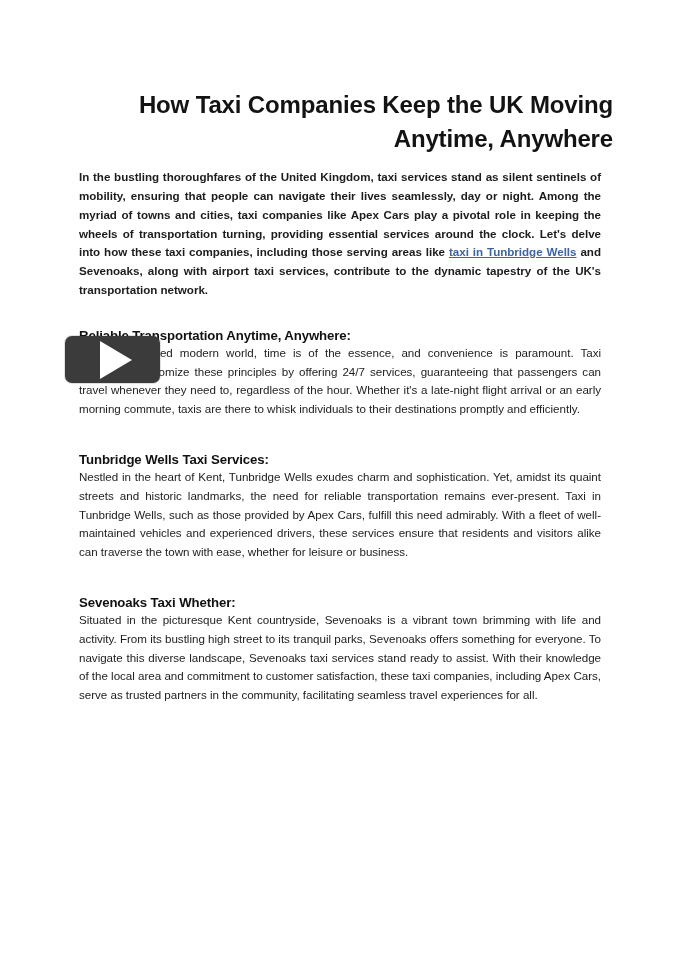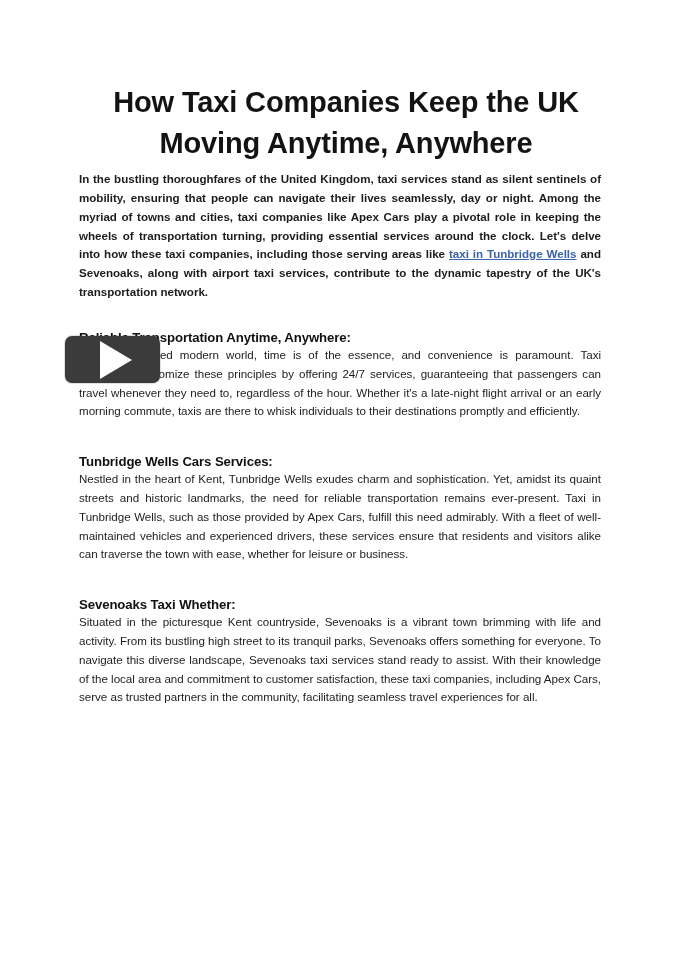--- a/index.html
+++ b/index.html
@@ -25,27 +25,27 @@
   }
 
   .content {
     position: absolute;
     left: 79px;
     top: 0;
     width: 522px;
   }
 
   .doc-title {
-    font-size: 29px;
+    font-size: 24px;
     font-weight: bold;
     line-height: 1.42;
-    text-align: center;
+    text-align: right;
     color: #131313;
     letter-spacing: -0.15px;
-    margin: 6px;
+    margin: 12px;
     padding-top: 76px;
     width: 100%;
   }
 
   .section-heading {
     font-size: 13.2px;
     font-weight: bold;
     color: #111111;
     letter-spacing: -0.1px;
     margin: 0;
@@ -107,21 +107,21 @@
   <div class="content">
 
     <h1 class="doc-title">How Taxi Companies Keep the UK Moving Anytime, Anywhere</h1>
 
     <p class="body-text para-1"><span>In the bustling thoroughfares of the United Kingdom, taxi services stand as silent sentinels of mobility, ensuring that people can navigate their lives seamlessly, day or night. Among the myriad of towns and cities, taxi companies like Apex Cars play a pivotal role in keeping the wheels of transportation turning, providing essential services around the clock. Let's delve into how these taxi companies, including those serving areas like </span><a href="#" class="inline-link">taxi in Tunbridge Wells</a><span> and Sevenoaks, along with airport taxi services, contribute to the dynamic tapestry of the UK's transportation network.</span></p>
 
     <h2 class="section-heading heading-1">Reliable Transportation Anytime, Anywhere:</h2>
 
     <p class="body-text para-2">In the fast-paced modern world, time is of the essence, and convenience is paramount. Taxi companies epitomize these principles by offering 24/7 services, guaranteeing that passengers can travel whenever they need to, regardless of the hour. Whether it's a late-night flight arrival or an early morning commute, taxis are there to whisk individuals to their destinations promptly and efficiently.</p>
 
-    <h2 class="section-heading heading-2">Tunbridge Wells Cars Services:</h2>
+    <h2 class="section-heading heading-2">Tunbridge Wells Taxi Services:</h2>
 
     <p class="body-text para-3">Nestled in the heart of Kent, Tunbridge Wells exudes charm and sophistication. Yet, amidst its quaint streets and historic landmarks, the need for reliable transportation remains ever-present. Taxi in Tunbridge Wells, such as those provided by Apex Cars, fulfill this need admirably. With a fleet of well-maintained vehicles and experienced drivers, these services ensure that residents and visitors alike can traverse the town with ease, whether for leisure or business.</p>
 
     <h2 class="section-heading heading-3">Sevenoaks Taxi Whether:</h2>
 
     <p class="body-text para-4">Situated in the picturesque Kent countryside, Sevenoaks is a vibrant town brimming with life and activity. From its bustling high street to its tranquil parks, Sevenoaks offers something for everyone. To navigate this diverse landscape, Sevenoaks taxi services stand ready to assist. With their knowledge of the local area and commitment to customer satisfaction, these taxi companies, including Apex Cars, serve as trusted partners in the community, facilitating seamless travel experiences for all.</p>
 
   </div>
 
   <div class="video-overlay">

